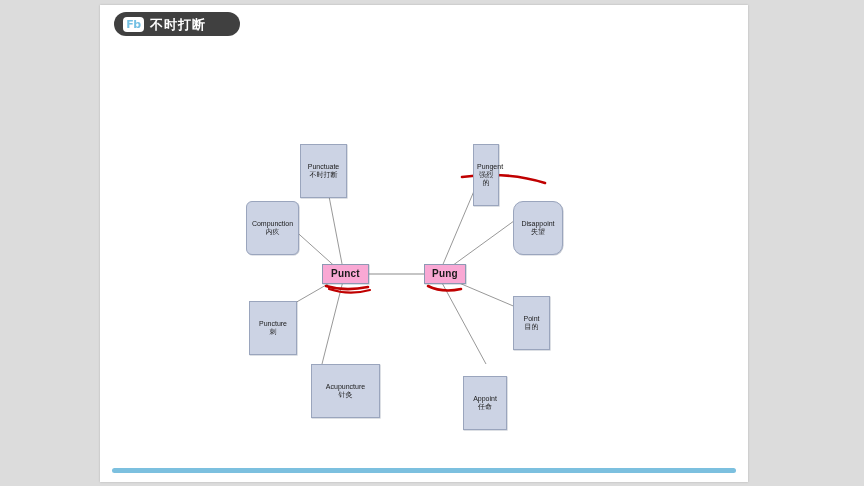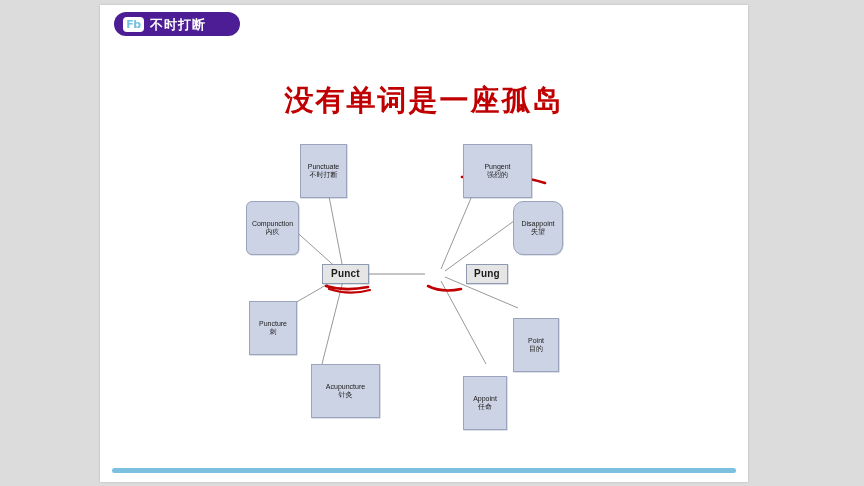--- a/index.html
+++ b/index.html
@@ -29,21 +29,21 @@
     box-shadow: 0 0 2px rgba(0,0,0,0.18);
     overflow: hidden;
   }
   
   .brand-banner {
     position: absolute;
     left: 14px;
     top: 7px;
     height: 24px;
     min-width: 126px;
-    background: #4c1d95;
+    background: #404040;
     border-radius: 12px;
     display: flex;
     align-items: center;
     padding: 0 12px 0 9px;
     box-sizing: border-box;
   }
   .brand-logo {
     width: 21px;
     height: 15px;
     border-radius: 4px;
@@ -104,21 +104,21 @@
     font-family: "Liberation Sans", sans-serif;
     box-shadow: 0.6px 0.6px 0 rgba(90,100,125,0.35);
   }
   .node .en { display: block; font-size: 7px; }
   .node .zh {
     display: block;
     font-size: 7px;
     font-family: "DejaVu Sans", sans-serif;
   }
   .node.center {
-    background: #e5e5e5;
+    background: #f9a8d4;
     border: 1px solid #8e99b3;
     padding: 3px 6px;
   }
   .node.center .en {
     font-size: 10px;
     font-weight: bold;
     letter-spacing: 0.2px;
   }
   
   .bottom-bar {
@@ -136,21 +136,20 @@
 
 <div id="app">
 
   <div class="slide">
 
     <div class="brand-banner">
       <span class="brand-logo">Fb</span>
       <span class="brand-text">不时打断</span>
     </div>
 
-    <div class="slide-title">没有单词是一座孤岛</div>
 
     <div class="diagram">
 
       <svg width="648" height="477">
         <defs>
           <marker id="arrowL" markerWidth="7" markerHeight="7" refX="6" refY="3.5" orient="auto" markerUnits="userSpaceOnUse">
             <path d="M7,0.6 L1.2,3.5 L7,6.4 z" fill="#8c8c8c"></path>
           </marker>
         </defs>
 
@@ -191,45 +190,45 @@
       <div class="node" style="left:149px; top:296px; width:48px;">
         <span class="en">Puncture</span>
         <span class="zh">刺</span>
       </div>
 
       <div class="node" style="left:211px; top:359px; width:69px;">
         <span class="en">Acupuncture</span>
         <span class="zh">针灸</span>
       </div>
 
-      <div class="node" style="left:363px; top:139px; width:69px;">
+      <div class="node" style="left:373px; top:139px; width:26px;">
         <span class="en">Pungent</span>
         <span class="zh">强烈的</span>
       </div>
 
       <div class="node" style="left:413px; top:196px; width:50px;border-radius:10px;">
         <span class="en">Disappoint</span>
         <span class="zh">失望</span>
       </div>
 
-      <div class="node" style="left:413px; top:313px; width:46px;">
+      <div class="node" style="left:413px; top:291px; width:37px;">
         <span class="en">Point</span>
         <span class="zh">目的</span>
       </div>
 
       <div class="node" style="left:363px; top:371px; width:44px;">
         <span class="en">Appoint</span>
         <span class="zh">任命</span>
       </div>
 
       <div class="node center" style="left:222px; top:259px; width:47px;">
         <span class="en">Punct</span>
       </div>
 
-      <div class="node center" style="left:324px; top:259px; width:42px;margin-left:42px;">
+      <div class="node center" style="left:324px; top:259px; width:42px;">
         <span class="en">Pung</span>
       </div>
 
     </div>
 
     <div class="bottom-bar"></div>
 
   </div>
 </div>
 

